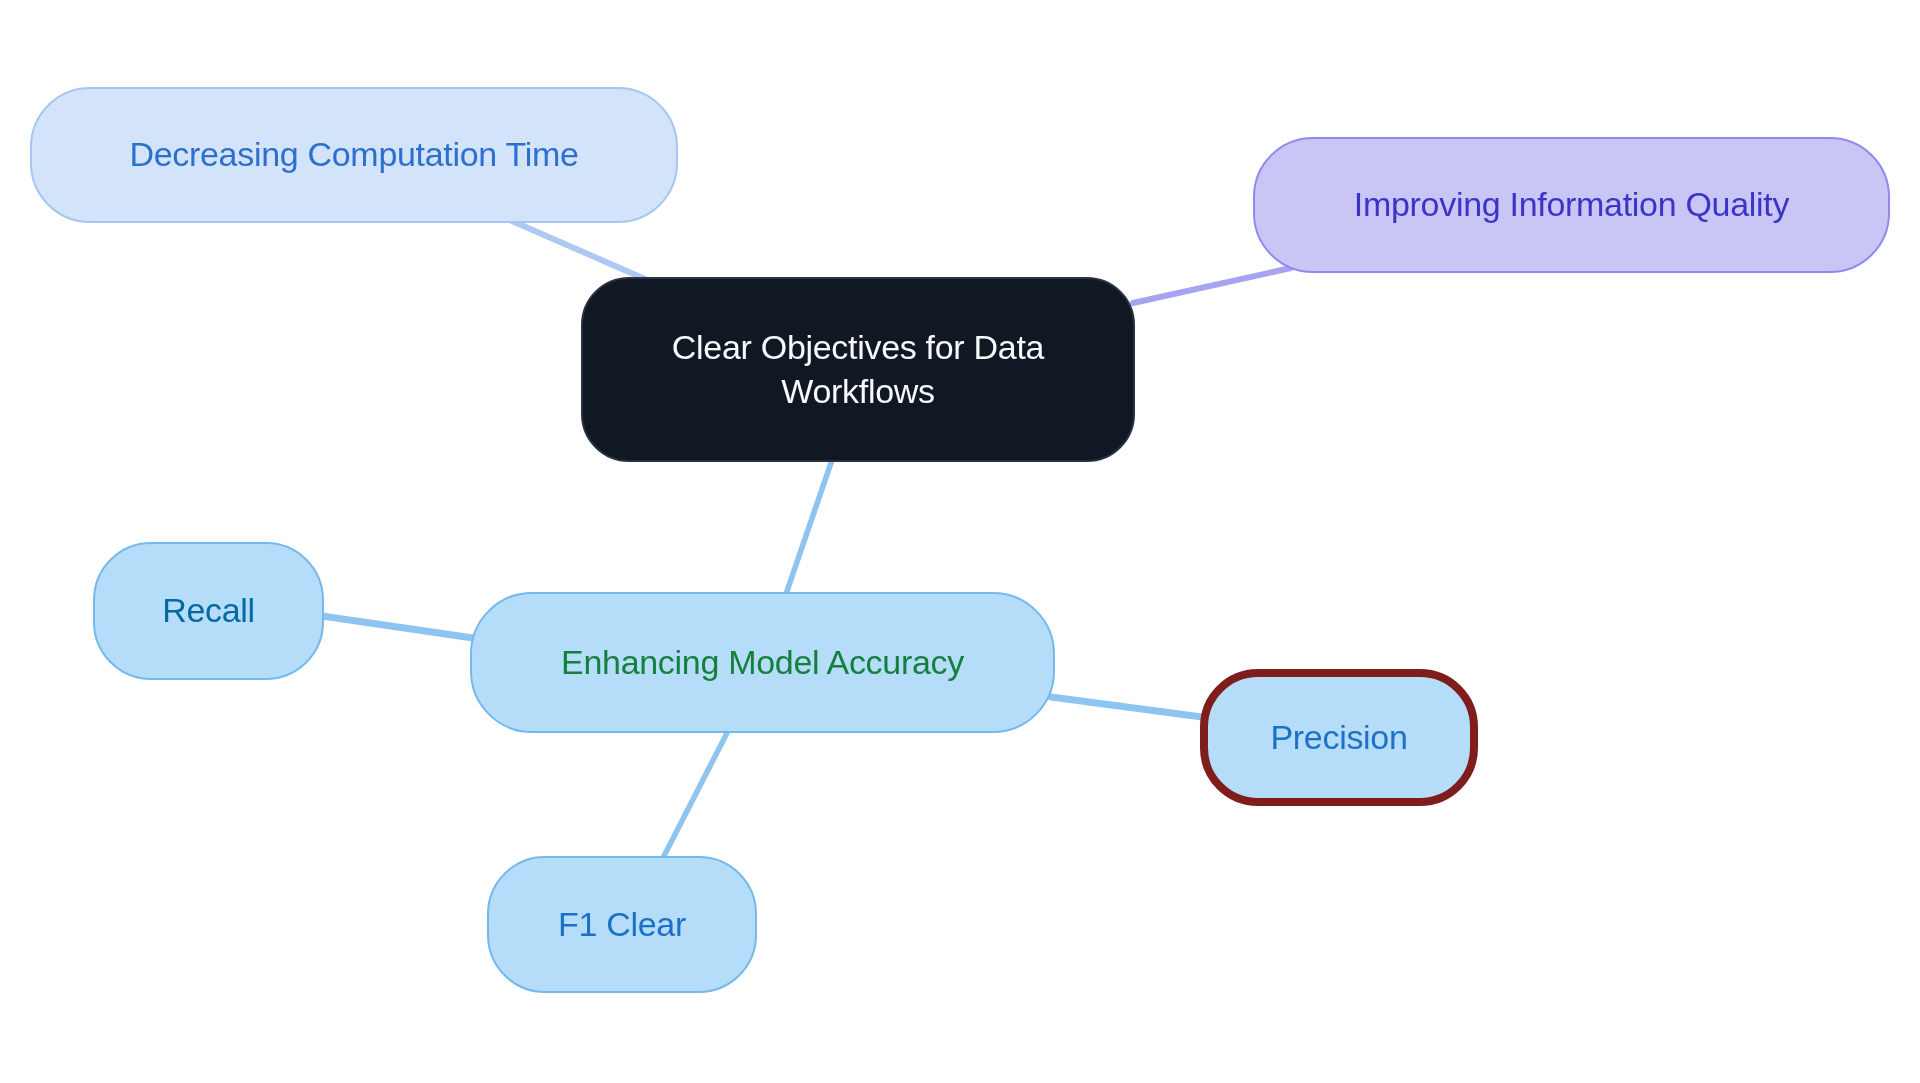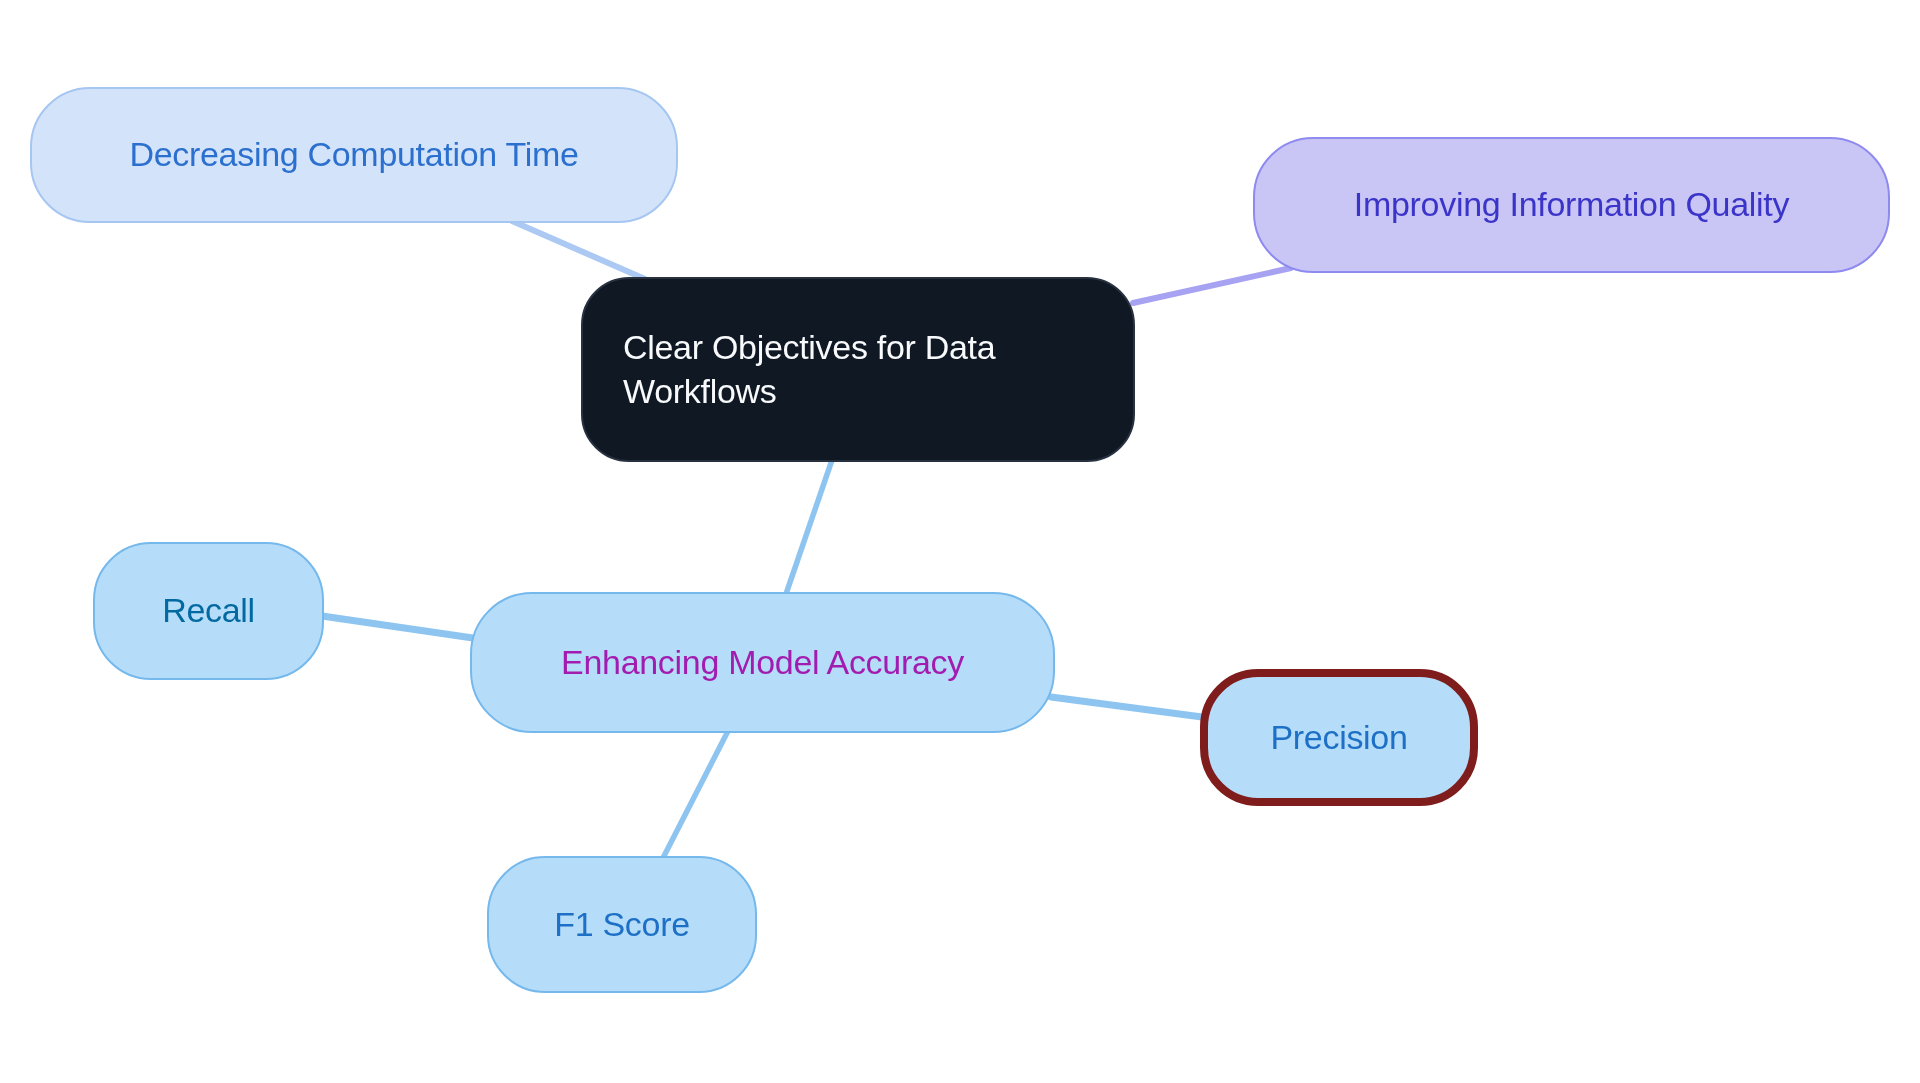--- a/index.html
+++ b/index.html
@@ -15,20 +15,21 @@
     position: absolute;
     left: 0; top: 0;
     width: 1920px; height: 1083px;
     pointer-events: none;
   }
   .node {
     position: absolute;
     display: flex;
     align-items: center;
     justify-content: center;
+    text-align: center;
     box-sizing: border-box;
     font-size: 34px;
     font-weight: 500;
     letter-spacing: -0.3px;
     line-height: 1.28;
     cursor: default;
   }
   .node-decreasing {
     left: 30px; top: 87px; width: 648px; height: 136px;
     background: #d3e3f9;
@@ -49,21 +50,21 @@
     border: 2px solid #273140;
     border-radius: 48px;
     color: #f7f9fb;
     padding: 0 40px;
   }
   .node-enhancing {
     left: 470px; top: 592px; width: 585px; height: 141px;
     background: #b5ddfa;
     border: 2px solid #75b8ec;
     border-radius: 62px;
-    color: #a21caf;
+    color: #15803d;
   }
   .node-recall {
     left: 93px; top: 542px; width: 231px; height: 138px;
     background: #b5ddfa;
     border: 2px solid #75b8ec;
     border-radius: 58px;
     color: #0369a1;
   }
   .node-precision {
     left: 1200px; top: 669px; width: 278px; height: 137px;
@@ -113,16 +114,16 @@
 
   <div class="node node-recall">
     <span class="node-label">Recall</span>
   </div>
 
   <div class="node node-precision">
     <span class="node-label">Precision</span>
   </div>
 
   <div class="node node-f1">
-    <span class="node-label">F1 Score</span>
+    <span class="node-label">F1 Clear</span>
   </div>
 
 </div>
 
 </body></html>

